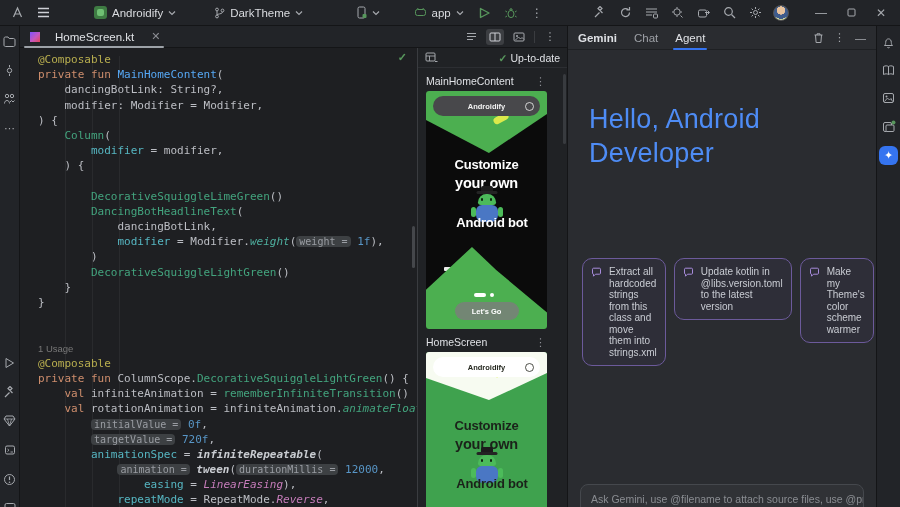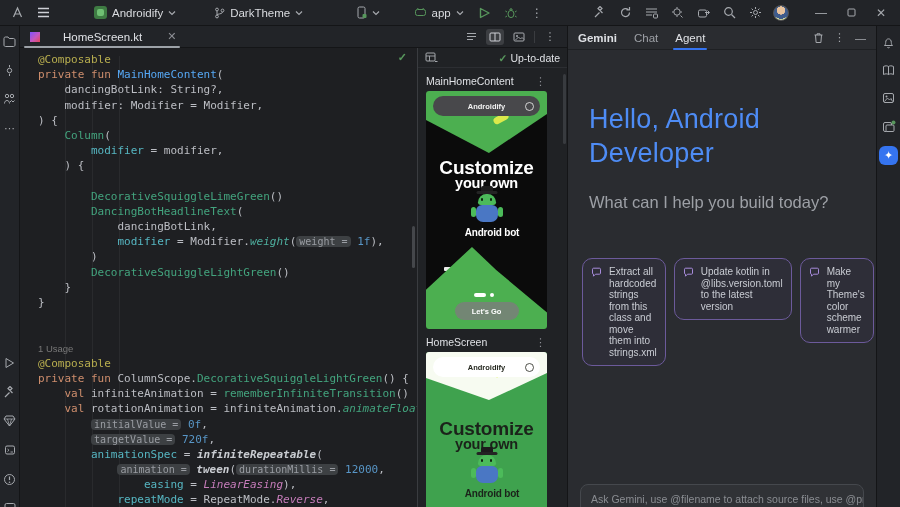--- a/index.html
+++ b/index.html
@@ -29,21 +29,21 @@
   .strip-btn { width:16px; height:16px; display:flex; align-items:center; justify-content:center; }
 
   .right-strip { width:24px; background:#222428; border-left:1px solid #141517; display:flex; flex-direction:column;
                  align-items:center; padding-top:8px; gap:12px; }
   .gemini-btn { width:19px; height:19px; background:#3574F0; border-radius:6px; color:#fff;
                 display:flex; align-items:center; justify-content:center; font-size:11px; }
 
   
   .center { flex:1; display:flex; flex-direction:column; min-width:0; }
   .tabrow { height:22px; background:#222428; border-bottom:1px solid #141517; display:flex; align-items:center; flex:0 0 22px;}
-  .tab { height:22px; display:flex; align-items:center; gap:23px; padding:0 8px 0 10px; font-size:11.5px; color:#DFE1E5; position:relative;}
+  .tab { height:22px; display:flex; align-items:center; gap:15px; padding:0 8px 0 10px; font-size:11.5px; color:#DFE1E5; position:relative;}
   .tab::after { content:""; position:absolute; left:4px; right:4px; bottom:0; height:2px; background:#9DA2A8; border-radius:1px;}
   .kt-ic { width:10px; height:10px; background:linear-gradient(135deg,#7F52FF 0%,#C757BC 55%,#E44857 100%); }
   .tab-close { color:#8C8E94; font-size:11px; margin-left:2px;}
   .view-icons { margin-left:auto; display:flex; align-items:center; gap:6px; padding-right:8px; }
   .vbtn { width:18px; height:16px; display:flex; align-items:center; justify-content:center; border-radius:3px;}
   .vbtn.active { background:#3C3E42; }
   .vsep { width:1px; height:12px; background:#3A3C40; }
 
   .center-content { flex:1; display:flex; min-height:0; }
 
@@ -82,21 +82,21 @@
   .squiggle { position:absolute; left:55%; width:16px; height:7px; border-radius:4px; transform:rotate(-28deg); }
   .phone.dark .squiggle { top:24px; background:#DCE94B; }
   .phone.light .squiggle { top:16px; background:#D6F31E; }
   .ph-toolbar { position:absolute; top:5px; left:7px; right:7px; height:20px; border-radius:10px;
                 display:flex; align-items:center; justify-content:center; font-size:7.5px; font-weight:bold; }
   .phone.dark .ph-toolbar { background:#48484B; color:#F2F2F2; }
   .phone.light .ph-toolbar { background:#FFFFFF; color:#25281F; }
   .ph-toolbar .cam { position:absolute; right:6px; top:5.5px; width:9px; height:9px; border-radius:50%; border:1.4px solid currentColor; opacity:.8;}
   .ph-h1 { position:absolute; left:0; right:0; text-align:center; font-weight:bold; letter-spacing:-0.2px; }
   .phone.dark .ph-h1 { color:#FFFFFF; } .phone.light .ph-h1 { color:#1B221A; }
-  .h-line1 { top:66px; font-size:19px; } .h-line2 { top:84px; font-size:14.5px; } .h-line3 { top:136px; font-size:10px;padding-left:11px; }
+  .h-line1 { top:66px; font-size:13px; } .h-line2 { top:84px; font-size:14.5px; } .h-line3 { top:124px; font-size:13px;padding-left:11px; }
   .bot { position:absolute; left:50%; transform:translateX(-50%); top:95px; width:34px; height:42px; }
   .bot .hat   { position:absolute; top:0; left:50%; transform:translateX(-50%); width:12px; height:6px; background:#1C1C1C; border-radius:2px 2px 0 0;}
   .bot .brim  { position:absolute; top:5px; left:50%; transform:translateX(-50%); width:21px; height:3px; background:#242424; border-radius:2px;}
   .bot .head  { position:absolute; top:8px; left:50%; transform:translateX(-50%); width:18px; height:11px; background:#4CBB5A; border-radius:9px 9px 3px 3px;}
   .bot .eye   { position:absolute; top:12px; width:2.5px; height:2.5px; border-radius:50%; background:#0E2410;}
   .bot .eye.l { left:11px; } .bot .eye.r { left:20px; }
   .bot .bodyp { position:absolute; top:19px; left:50%; transform:translateX(-50%); width:22px; height:17px; background:#4A77C4; border-radius:6px 6px 7px 7px;}
   .bot .arm   { position:absolute; top:21px; width:5px; height:10px; background:#4CBB5A; border-radius:3px;}
   .bot .arm.l { left:1px; } .bot .arm.r { right:1px; }
   .mountain { position:absolute; bottom:0; left:0; right:0; height:82px; background:#4CAF50;
@@ -450,21 +450,20 @@
           <span style="font-size:11px">⋮</span>
           <span style="font-size:11px">—</span>
         </span>
       </div>
 
       <div class="g-content">
         <div class="greeting">
           <div>Hello, Android</div>
           <div>Developer</div>
         </div>
-        <div class="g-sub">What can I help you build today?</div>
         <div class="g-cards">
             <div class="g-card"><svg width="11" height="11" viewBox="0 0 11 11">
                 <path d="M1.5 2.2c0-.6.5-1 1-1h6c.6 0 1 .4 1 1v4c0 .6-.4 1-1 1H4.5l-2 2v-2h-.1c-.5 0-.9-.4-.9-1z" stroke="#A78BDB" fill="none"></path>
               </svg><span>Extract all hardcoded strings from this class and move them into strings.xml</span></div>
             <div class="g-card"><svg width="11" height="11" viewBox="0 0 11 11">
                 <path d="M1.5 2.2c0-.6.5-1 1-1h6c.6 0 1 .4 1 1v4c0 .6-.4 1-1 1H4.5l-2 2v-2h-.1c-.5 0-.9-.4-.9-1z" stroke="#A78BDB" fill="none"></path>
               </svg><span>Update kotlin in @libs.version.toml to the latest version</span></div>
             <div class="g-card"><svg width="11" height="11" viewBox="0 0 11 11">
                 <path d="M1.5 2.2c0-.6.5-1 1-1h6c.6 0 1 .4 1 1v4c0 .6-.4 1-1 1H4.5l-2 2v-2h-.1c-.5 0-.9-.4-.9-1z" stroke="#A78BDB" fill="none"></path>
               </svg><span>Make my Theme's color scheme warmer</span></div>

